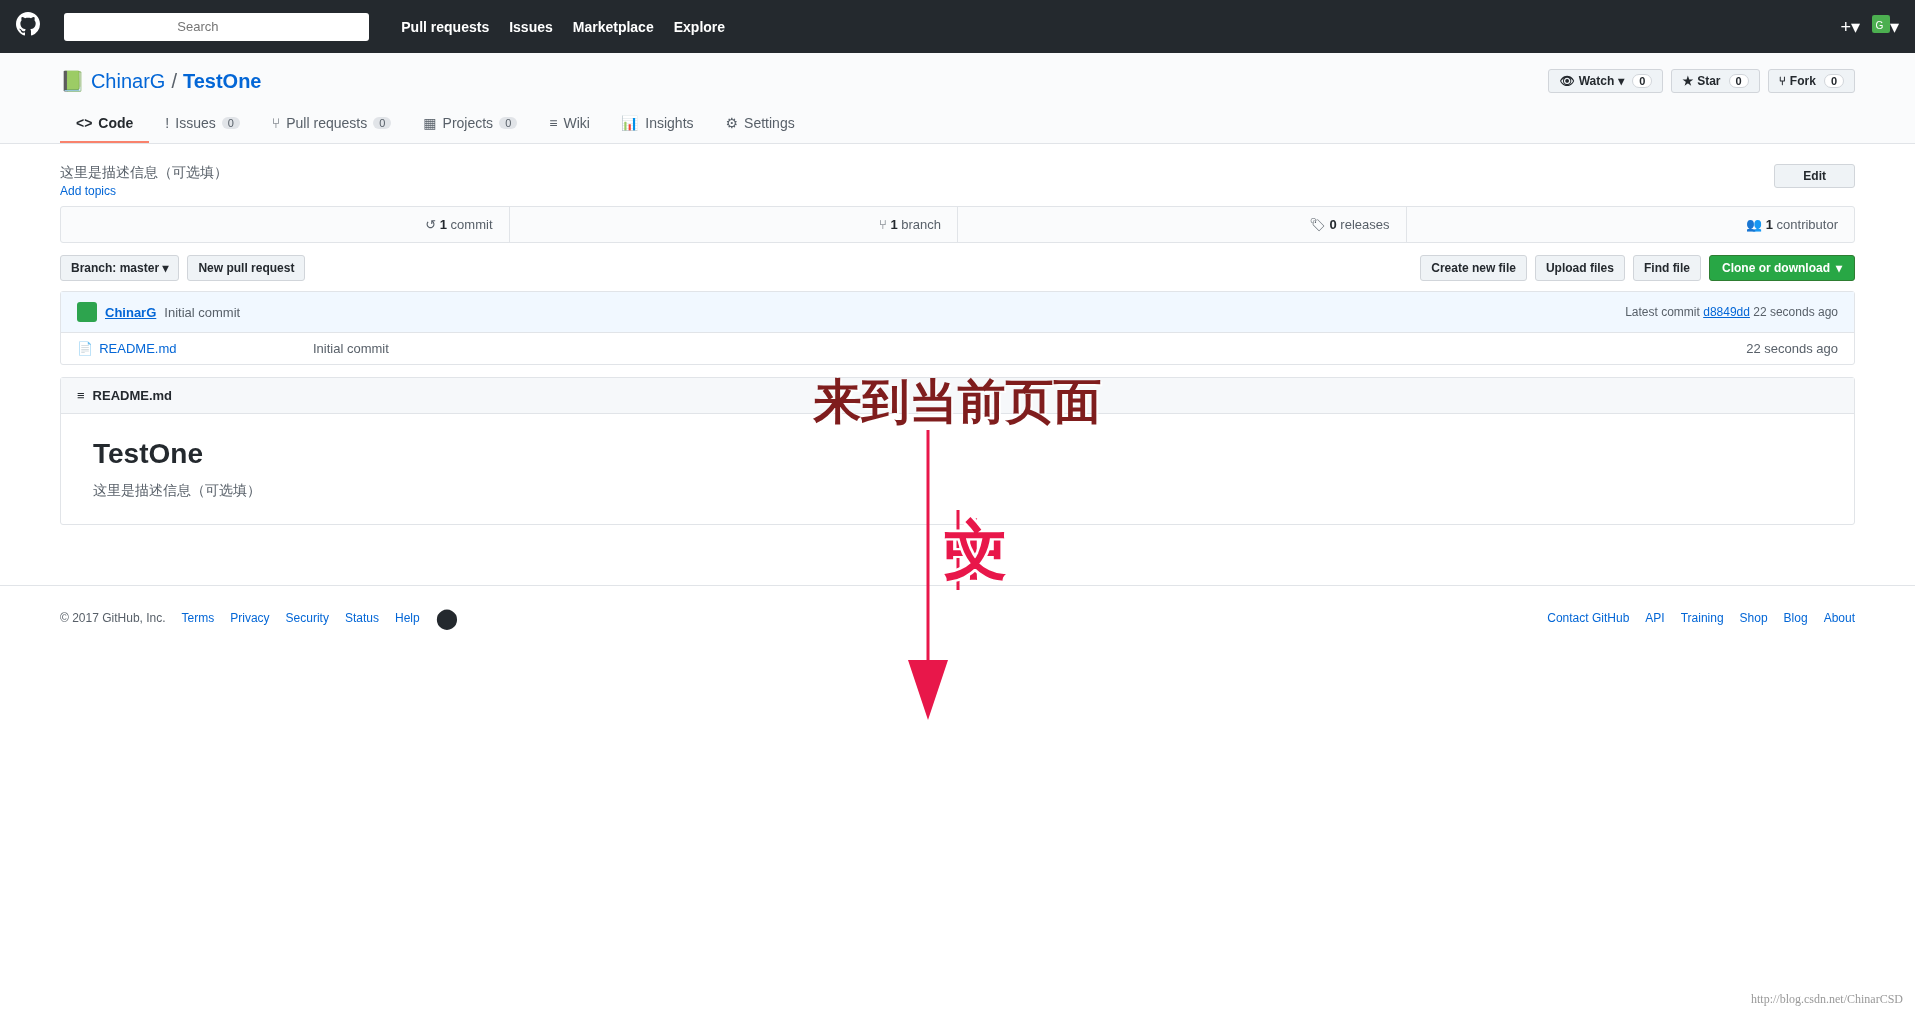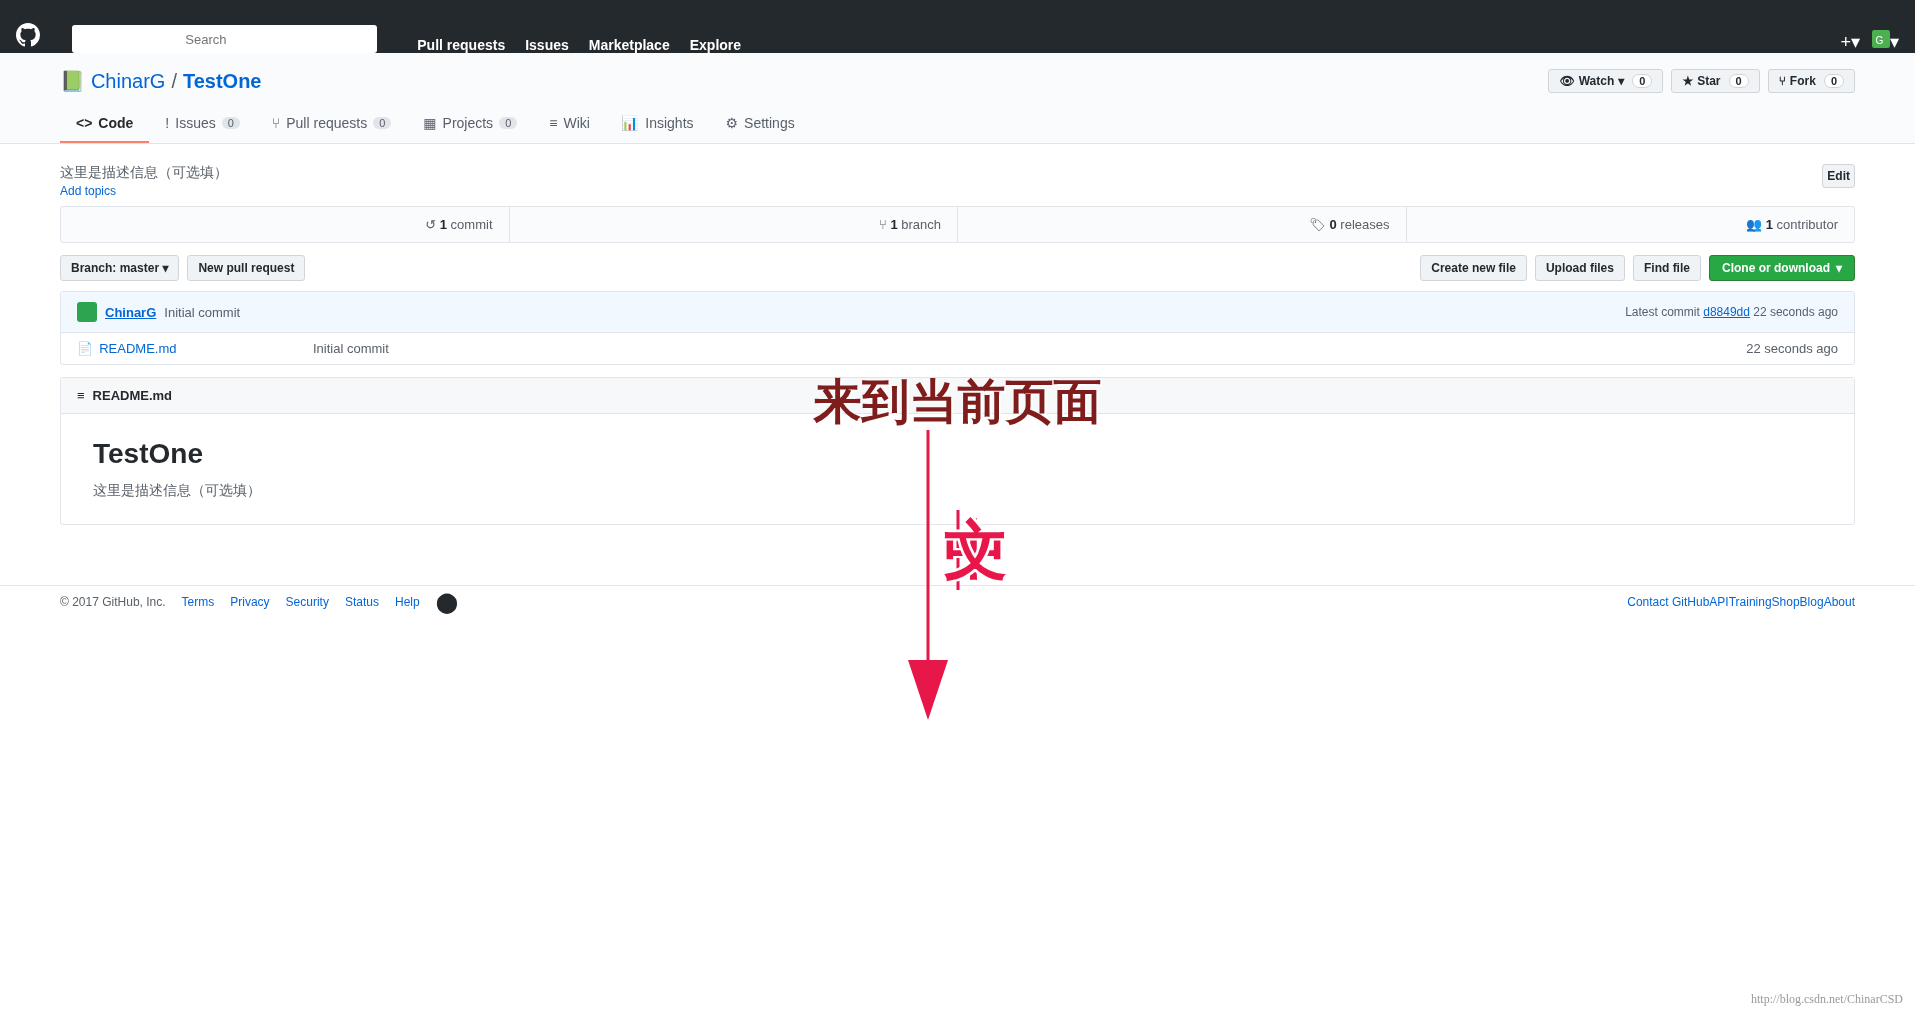--- a/index.html
+++ b/index.html
@@ -3,23 +3,23 @@
   <meta charset="utf-8">
   <style>
     * { margin: 0; padding: 0; box-sizing: border-box; }
     body { font-family: -apple-system, BlinkMacSystemFont, "Segoe UI", Helvetica, Arial, sans-serif; font-size: 14px; color: #24292e; background: #fff; }
 
     
     .topnav {
       background: #24292e;
       height: 53px;
       display: flex;
-      align-items: flex-end;
+      align-items: center;
       padding: 0 16px;
-      gap: 24px;
+      gap: 16px;
     }
     .topnav-logo { color: #fff; font-size: 24px; margin-right: 8px; }
     .topnav-search-wrap {
       display: flex;
       align-items: center;
       background: #fff;
       border-radius: 3px;
       overflow: hidden;
       height: 28px;
     }
@@ -97,21 +97,21 @@
     .main { padding: 20px 60px; }
 
     
     .desc-row { display: flex; align-items: flex-start; justify-content: space-between; margin-bottom: 8px; }
     .desc-text { font-size: 14px; color: #586069; }
     .add-topics { color: #0366d6; font-size: 12px; text-decoration: none; cursor: pointer; }
     .edit-btn {
       border: 1px solid #d1d5da;
       background: #eff3f6;
       border-radius: 3px;
-      padding: 4px 4px;
+      padding: 4px 28px;
       font-size: 12px;
       cursor: pointer;
       color: #24292e;
       font-weight: 600;
     }
 
     
     .stats-bar {
       display: flex;
       border: 1px solid #e1e4e8;
@@ -244,24 +244,24 @@
       text-align: center;
     }
     .arrow-svg {
       position: absolute;
       top: 430px;
       left: 50%;
       transform: translateX(-50%);
     }
 
     
-    .footer { padding: 4px 60px; font-size: 12px; color: #586069; display: flex; justify-content: space-between; align-items: center; border-top: 1px solid #e1e4e8; margin-top: 40px; }
+    .footer { padding: 20px 60px; font-size: 12px; color: #586069; display: flex; justify-content: space-between; align-items: center; border-top: 1px solid #e1e4e8; margin-top: 40px; }
     .footer-left { display: flex; gap: 16px; align-items: center; }
     .footer-link { color: #0366d6; text-decoration: none; }
-    .footer-right { display: flex; align-items: center; }
+    .footer-right { display: flex; gap: 16px; align-items: center; }
     .footer-gh-logo { font-size: 20px; color: #24292e; }
 
     .csdn-watermark {
       position: fixed;
       bottom: 12px;
       right: 12px;
       font-size: 12px;
       color: #999;
       font-family: Liberation Serif, serif;
     }

